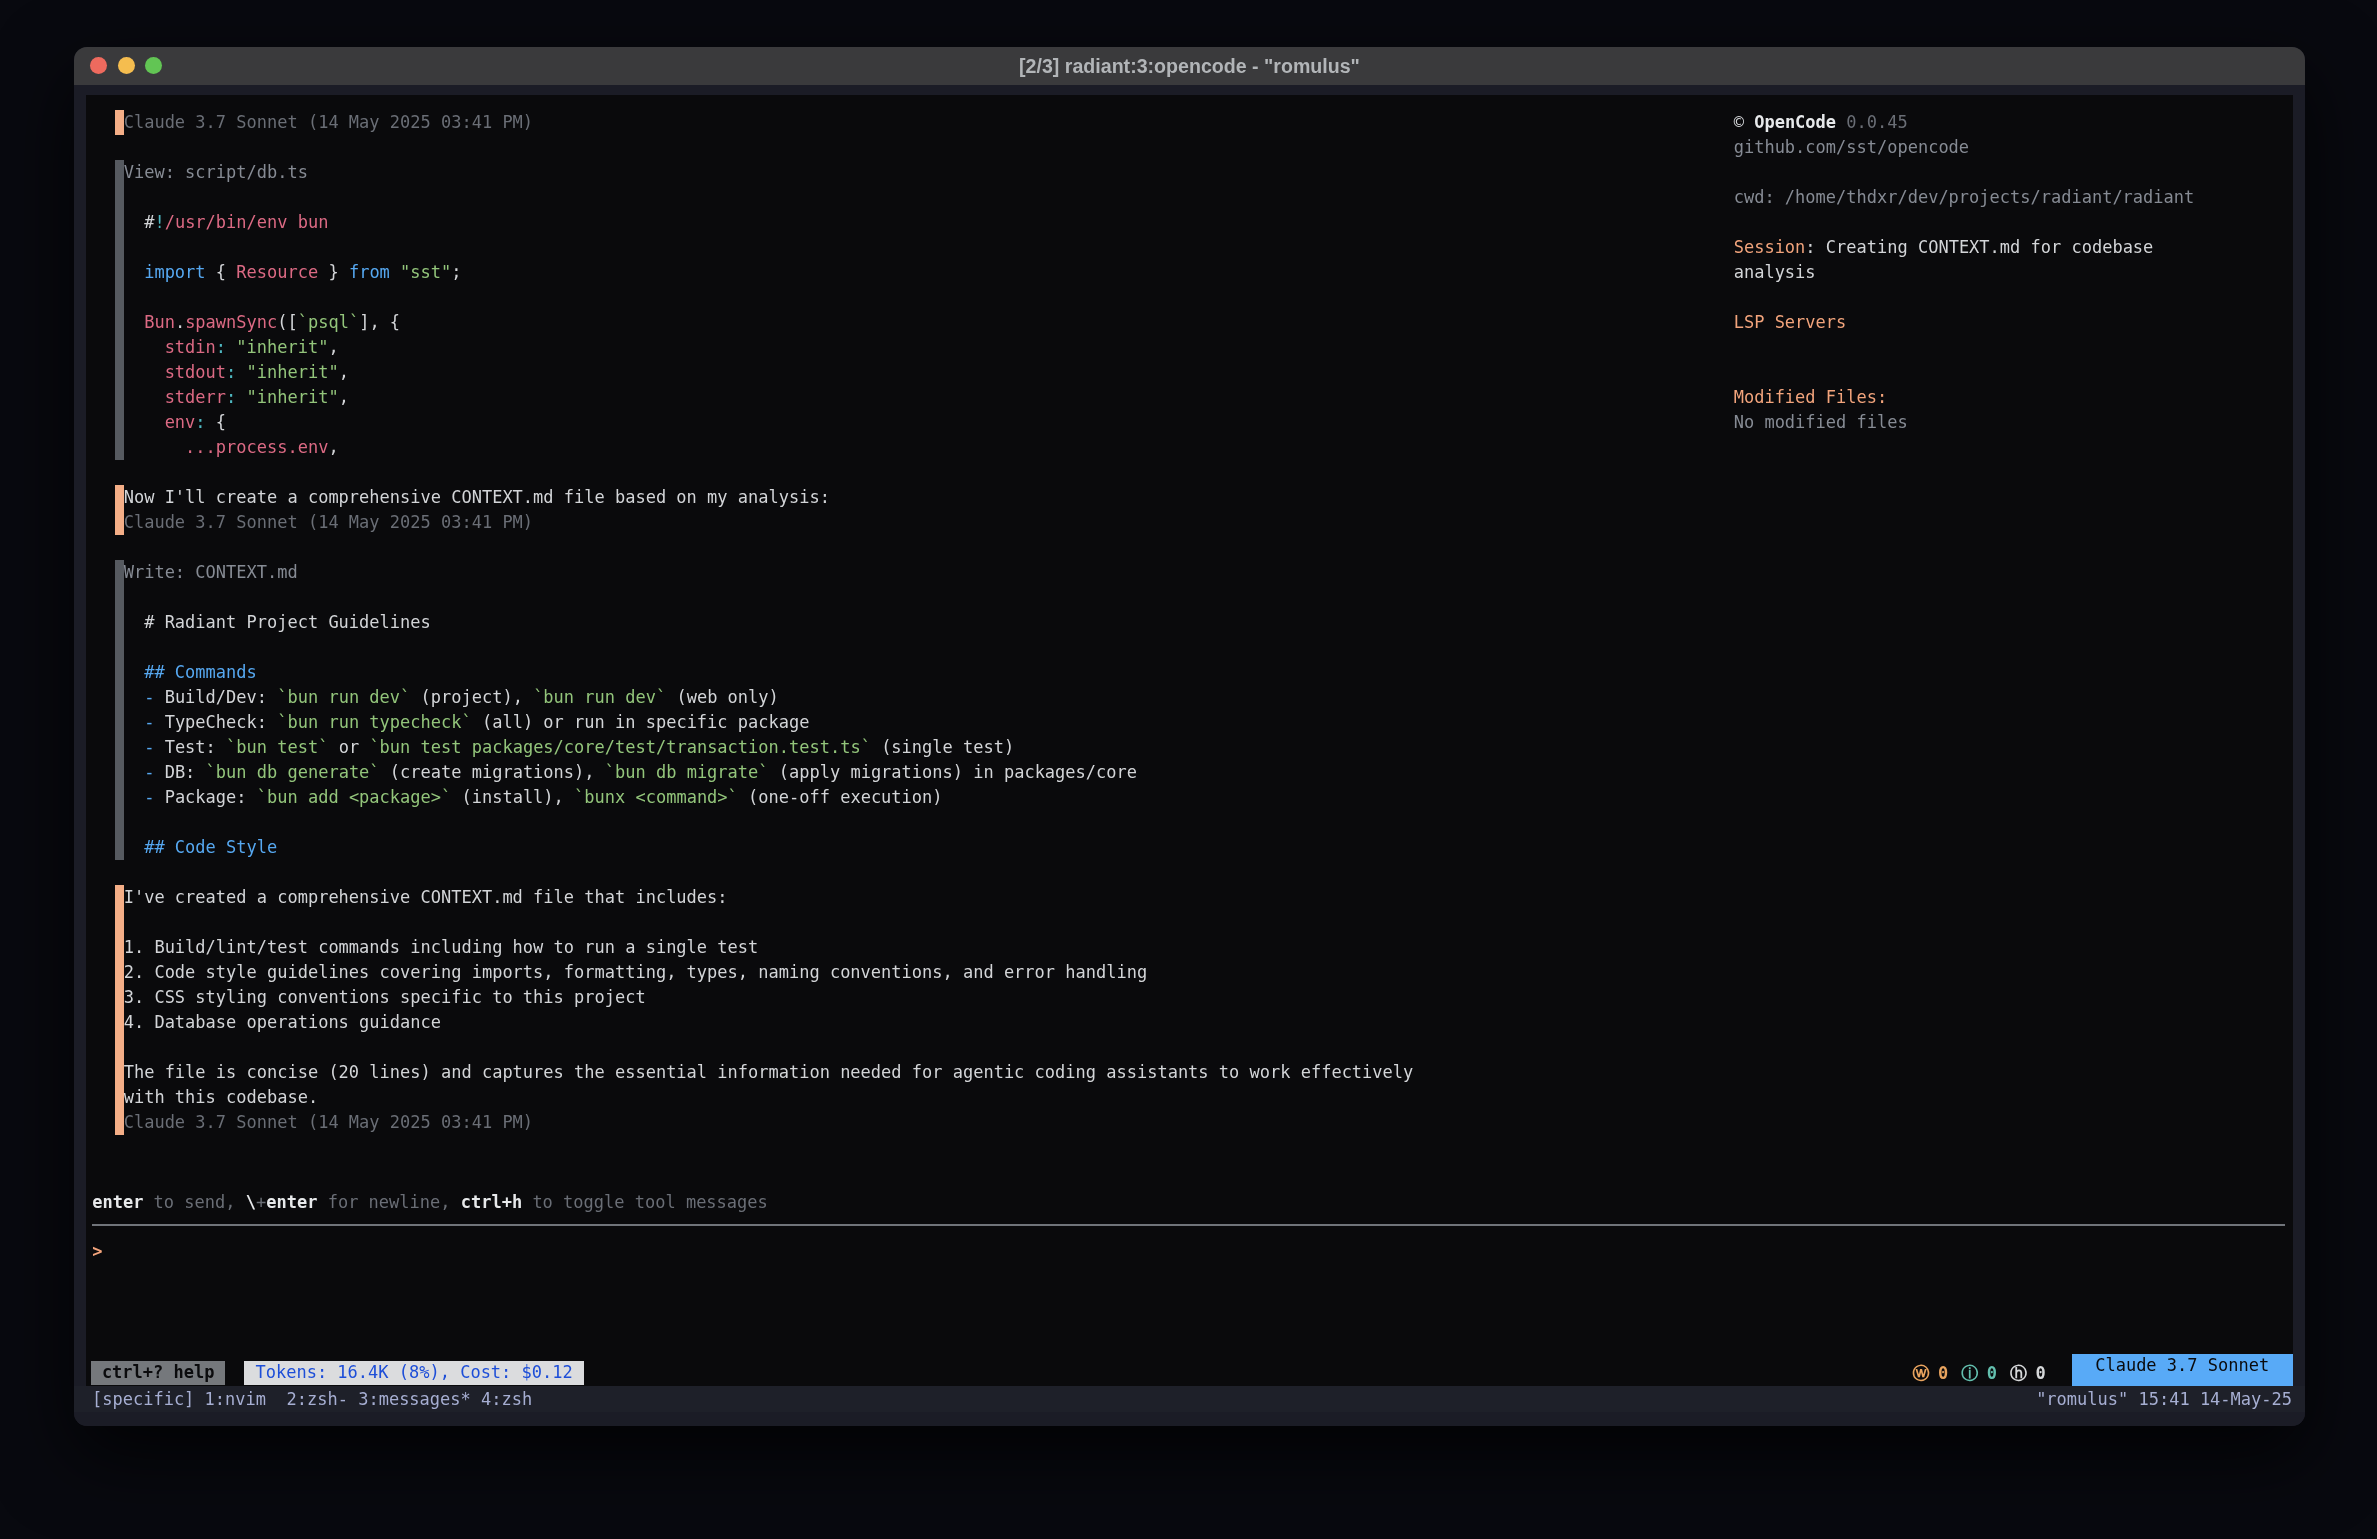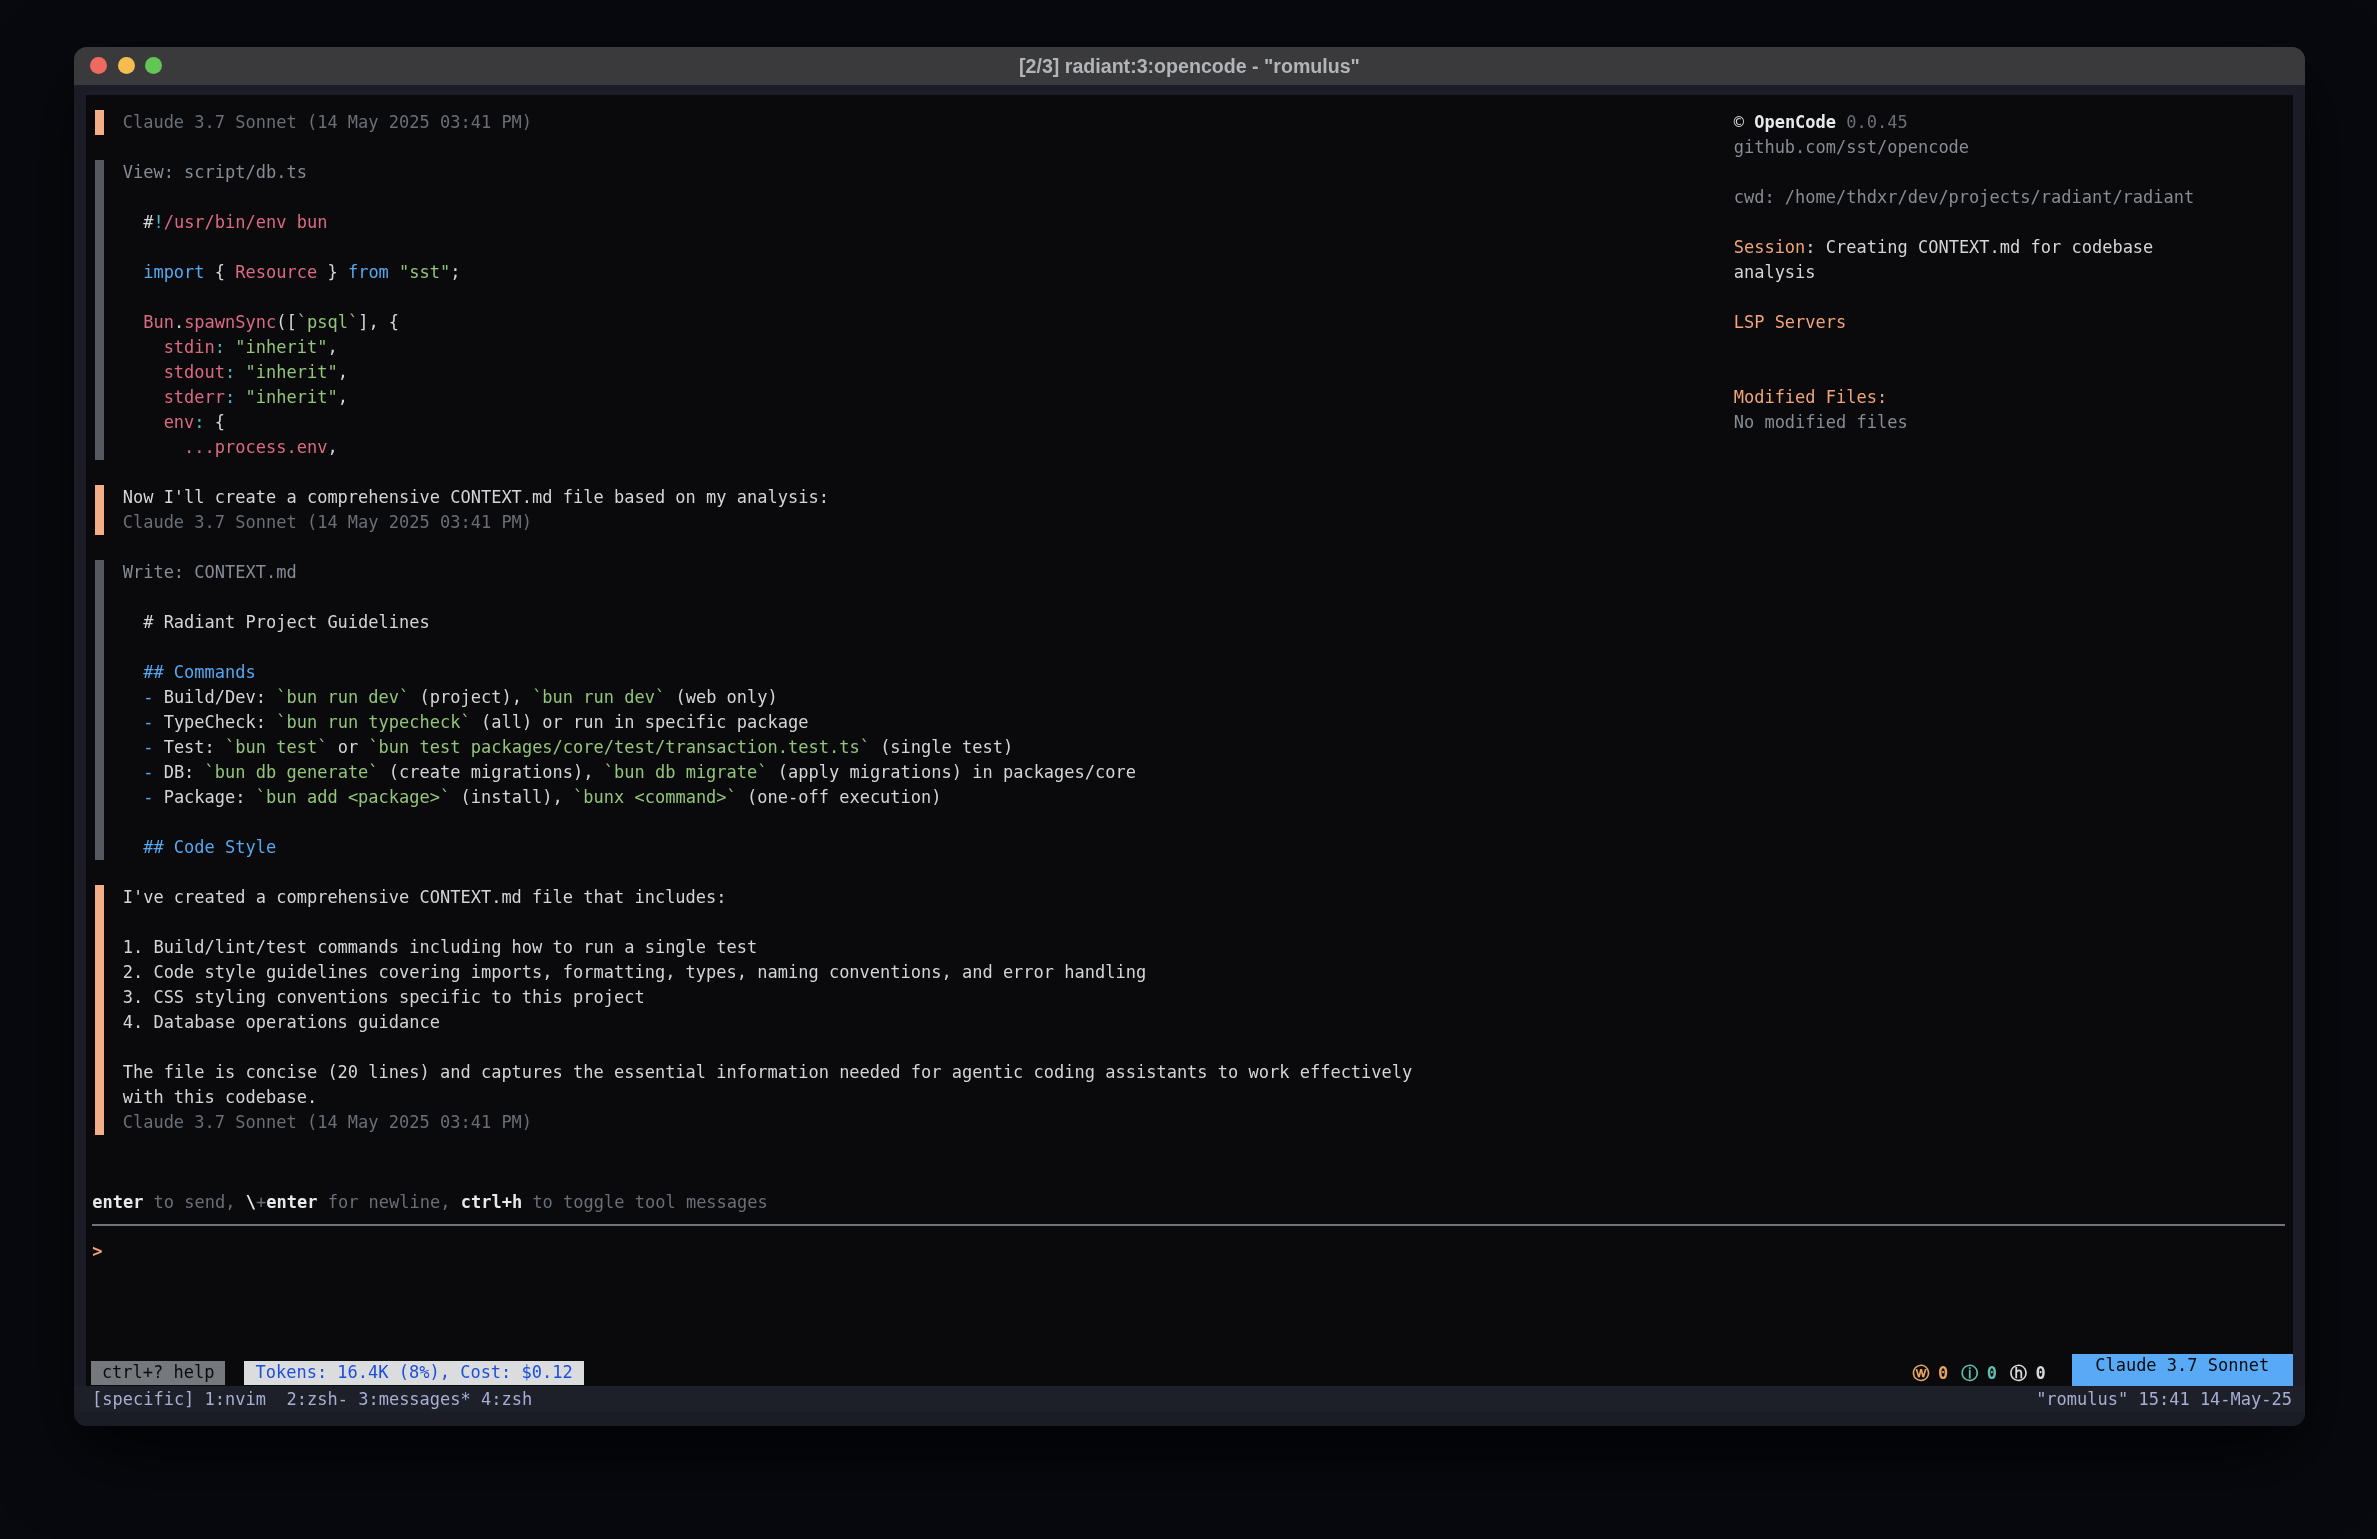--- a/index.html
+++ b/index.html
@@ -33,41 +33,41 @@
   .termwrap{position:absolute;left:0;right:0;top:38px;bottom:0;background:var(--pad-bg,#1b1c26);}
   .opencode{
     position:absolute;left:11.7px;top:10.4px;width:2207px;height:1291px;
     background:var(--term-bg,#0a0a0c);
     font:17px/25px "DejaVu Sans Mono",monospace;
     white-space:pre;color:var(--fg,#d3d5d8);
   }
   .chat{position:absolute;left:0;top:15px;width:1579px;}
   .sidebar{position:absolute;left:1648px;top:15px;width:604px;}
   .row{height:25px;}
-  .block{margin-left:9px;border-left:9px solid transparent;padding-left:19px;}
+  .block{margin-left:29px;border-left:9px solid transparent;padding-left:0;}
   .bar-orange{border-left-color:var(--bar-orange,#f4ae87);}
   .bar-gray{border-left-color:var(--bar-gray,#565a60);}
   .c-fg{color:var(--fg,#d3d5d8);}
   .c-fgb{color:var(--fgb,#e7e9eb);font-weight:bold;}
   .c-dim{color:var(--dim,#6a6e76);}
   .c-label{color:var(--label,#868b94);}
   .c-orangeb{color:var(--accent-orange,#f2a47c);font-weight:normal;}
   .c-blue{color:var(--blue,#56a8f1);}
   .c-pink{color:var(--pink,#dc6a84);}
   .c-green{color:var(--green,#93c57b);}
   .c-teal{color:var(--teal,#4fb8c2);}
   .hintline{position:absolute;left:6.5px;top:1095px;height:25px;}
   .separator{position:absolute;left:6.5px;right:7.8px;top:1129px;height:2px;background:var(--sep,#70747a);}
   .promptline{position:absolute;left:6.5px;top:1144px;height:25px;color:var(--accent-orange,#f2a47c);font-weight:bold;}
   .statusbar{
     position:absolute;left:5.2px;right:0;top:1266px;height:23.5px;
     display:flex;align-items:center;
   }
   .sbox{height:23.5px;line-height:23.5px;padding:0 11px;display:inline-block;}
-  .sbox.help{background:var(--status-help-bg,#75787c);color:#0b0b0d;font-weight:normal;}
+  .sbox.help{background:var(--status-help-bg,#75787c);color:#0b0b0d;font-weight:bold;}
   .sbox.tokens{background:var(--status-tokens-bg,#dbdcde);color:#1d4ed8;margin-left:19px;}
   .diags{margin-left:auto;display:flex;gap:13px;align-items:center;font-weight:bold;}
   .diag{display:inline-flex;gap:8.5px;}
   .badge{
     margin-left:26px;height:39px;line-height:23.5px;padding:0 23.5px;
     background:var(--badge-blue,#58aaf7);color:#0a0a0c;display:inline-block;
   }
   .tmuxbar{
     position:absolute;left:0;right:0;top:1301px;height:26px;
     background:var(--tmux-bg,#1e2029);color:var(--tmux-fg,#a6aed2);

